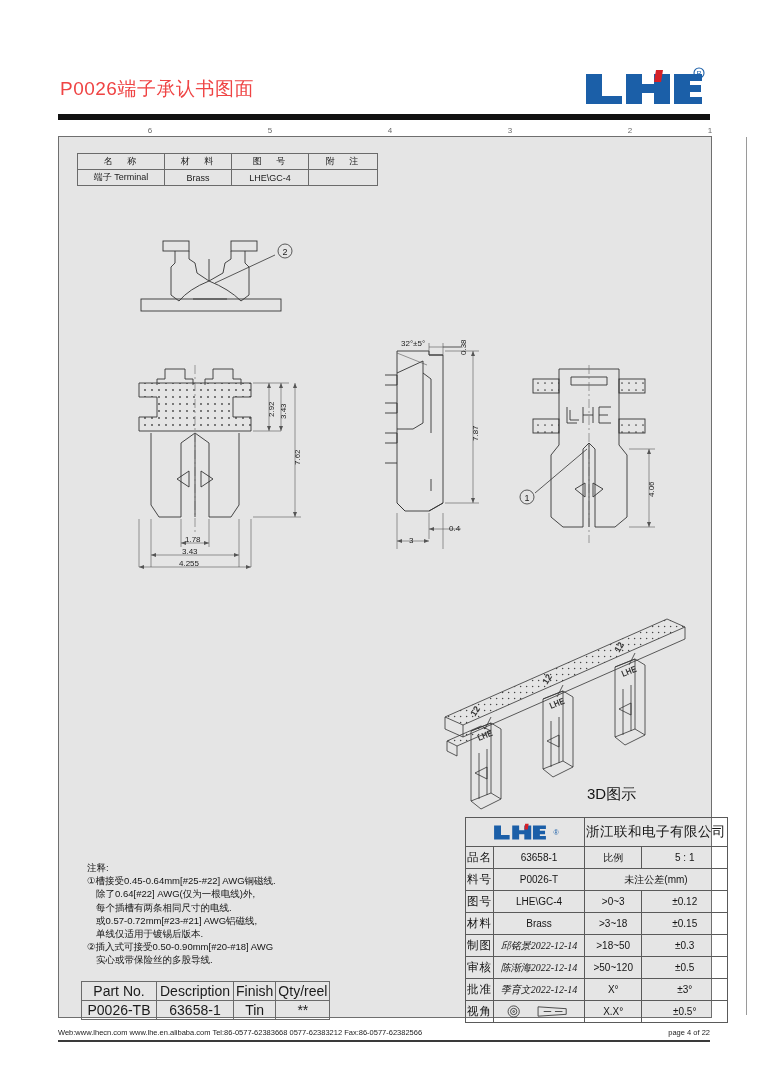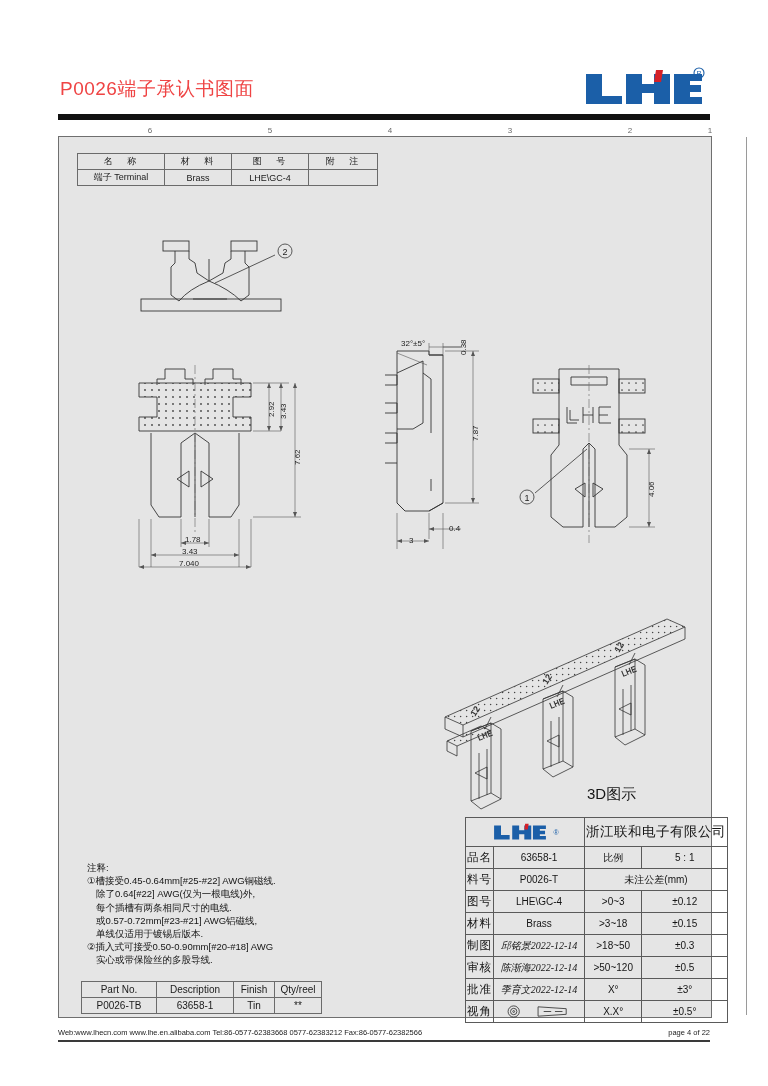--- a/index.html
+++ b/index.html
@@ -46,21 +46,21 @@
   .dim{position:absolute;font-size:8px;color:#222;white-space:nowrap;}
   .dim.vert{transform-origin:0 0;transform:rotate(-90deg);}
 
   
   .notes{position:absolute;left:78px;top:860px;width:300px;font-size:9.5px;line-height:13.2px;color:#141414;}
   .notes .ln{white-space:nowrap;}
   .notes .ind{padding-left:9px;}
 
   
   .part-tbl{position:absolute;left:72px;top:980px;}
-  .part-tbl td{height:13px;font-size:10px;}
+  .part-tbl td{height:13px;font-size:14px;}
   .part-tbl .p1{width:70px;}.part-tbl .p2{width:72px;}
   .part-tbl .p3{width:36px;}.part-tbl .p4{width:42px;}
 
   
   .tb{position:absolute;left:464px;top:816px;width:244px;}
   .tb td{border:1px solid #5a5a5a;font-size:10px;text-align:center;color:#141414;white-space:nowrap;}
   .tb .lbl{width:34px;height:19px;font-size:11.5px;letter-spacing:1px;}
   .tb .val{width:98px;}
   .tb .k{width:42px;}
   .tb .v{width:64px;}
@@ -225,21 +225,21 @@
               <path d="M110 188 l-5 -2 l0 4 Z"></path>
             <path d="M10 200 l5 -2 l0 4 Z"></path>
               <path d="M122 200 l-5 -2 l0 4 Z"></path>
           </g>
         </svg>
         <div class="dim vert" style="left:138px;top:50px;">2.92</div>
         <div class="dim vert" style="left:150px;top:52px;">3.43</div>
         <div class="dim vert" style="left:164px;top:98px;">7.62</div>
         <div class="dim" style="left:56px;top:168px;">1.78</div>
         <div class="dim" style="left:53px;top:180px;">3.43</div>
-        <div class="dim" style="left:50px;top:192px;">7.040</div>
+        <div class="dim" style="left:50px;top:192px;">4.255</div>
       </div>
 
       <div class="view" style="left:316px;top:188px;width:140px;height:250px;">
         <svg width="140" height="250" viewBox="0 0 140 250">
           <g stroke="#333" stroke-width="0.9" fill="none">
 
             <path d="M2 42 L14 42 L14 52 L2 52"></path>
             <path d="M2 70 L14 70 L14 80 L2 80"></path>
             <path d="M2 100 L14 100 L14 110 L2 110"></path>
             <path d="M2 130 L14 130"></path>

